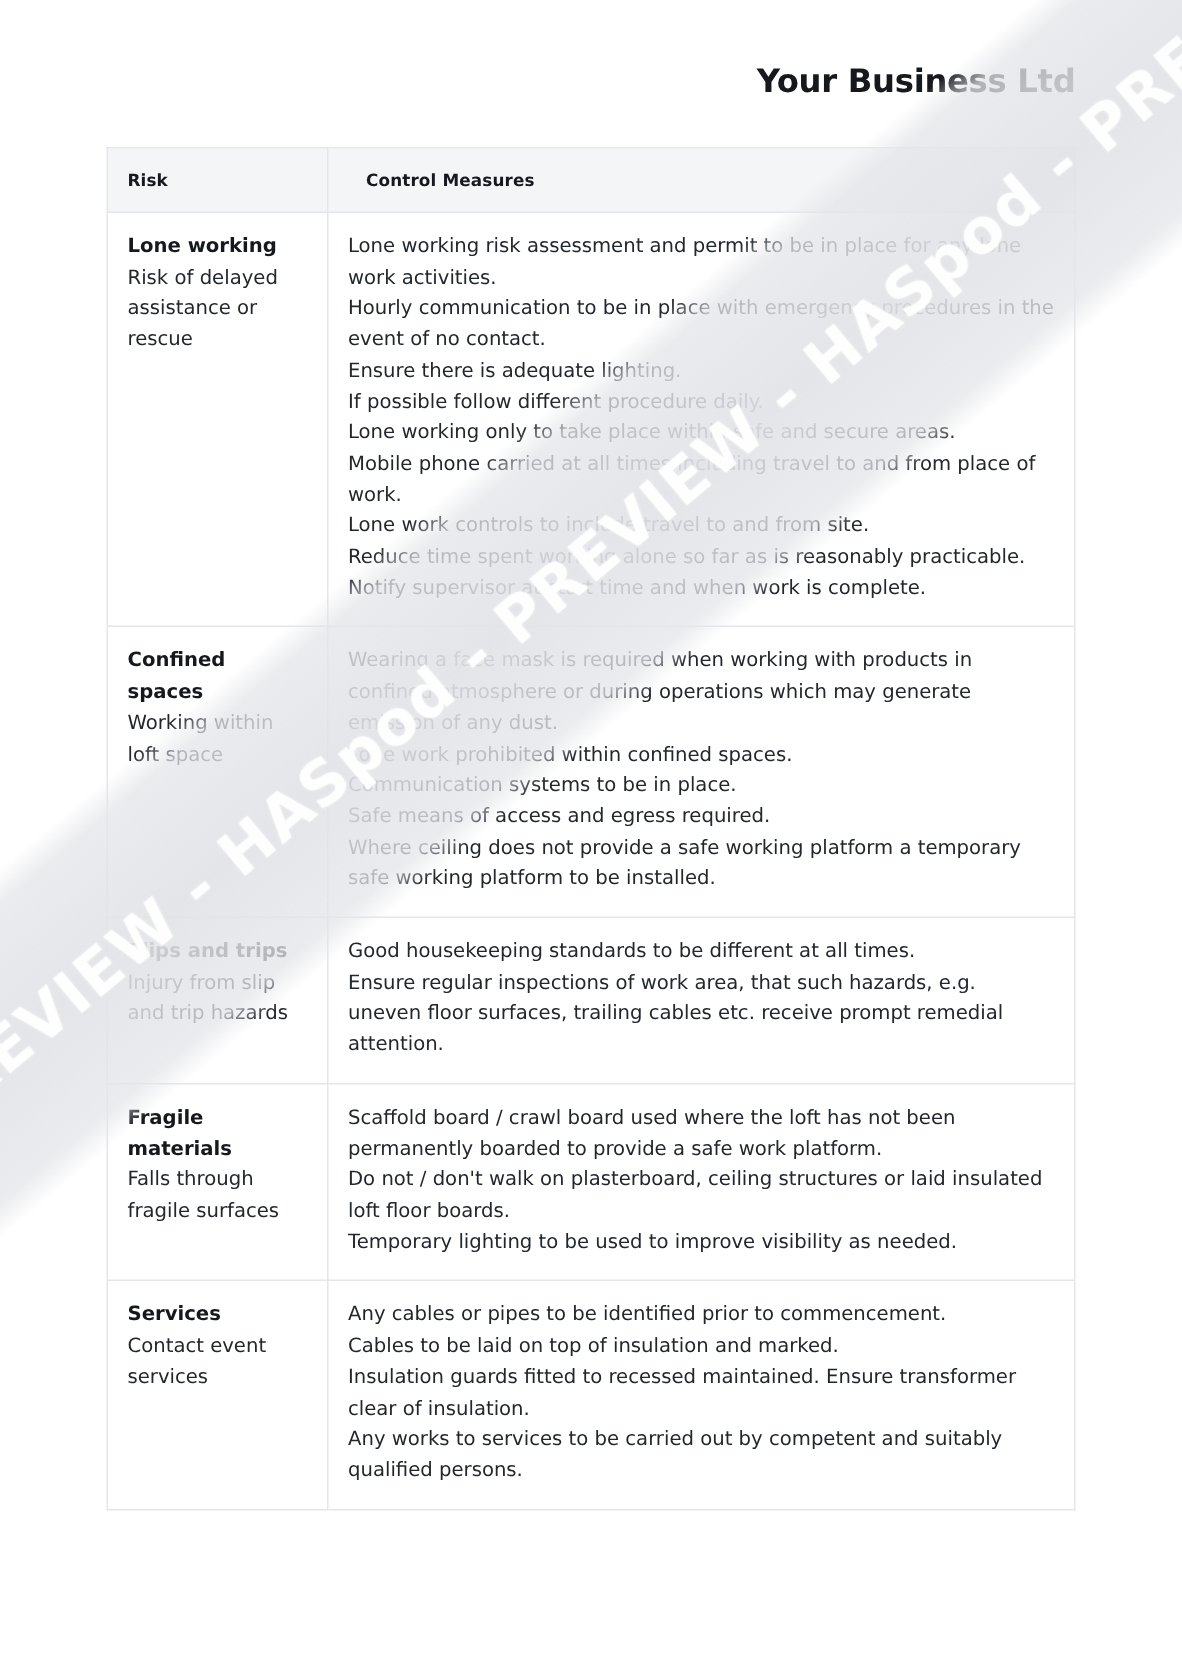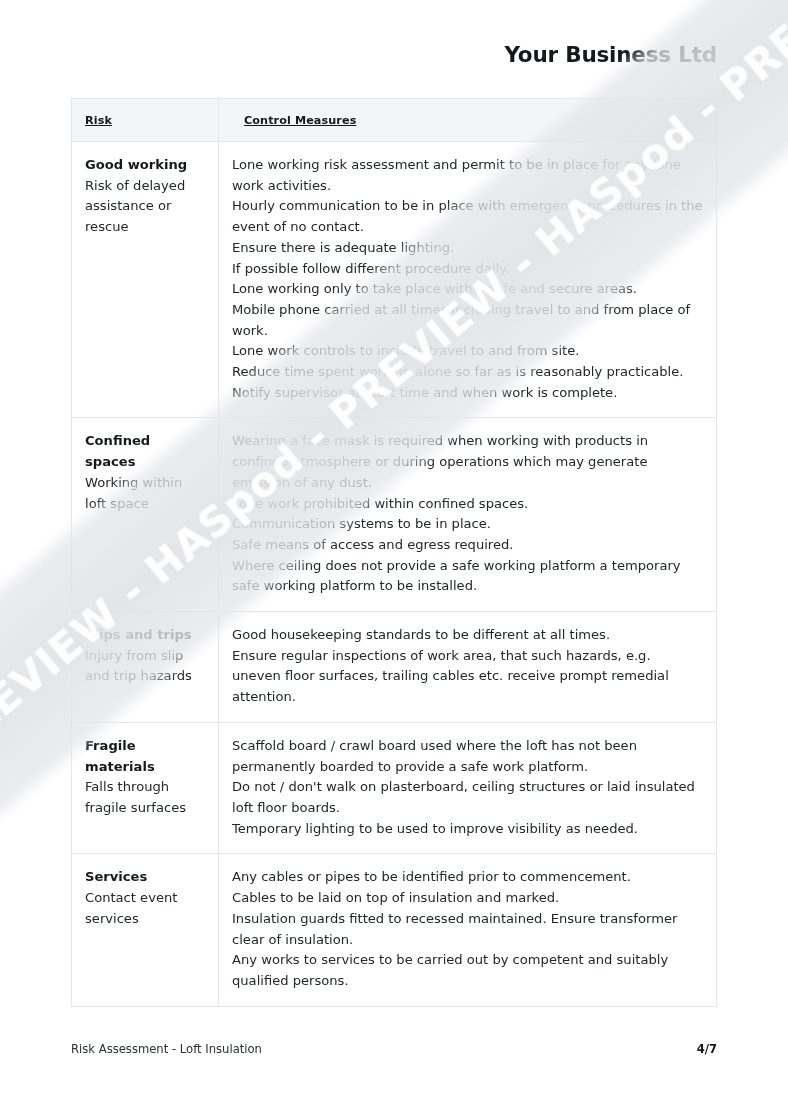--- a/index.html
+++ b/index.html
@@ -55,21 +55,20 @@
     border-right: 1px solid #e4e6ea;
     border-bottom: 1px solid #e4e6ea;
     text-align: left;
     vertical-align: middle;
     font-size: 11.2px;
     font-weight: 700;
     color: #15191e;
     padding: 14px 12px 14px 13px;
     height: 14px;
     letter-spacing: 0.1px;
-    text-decoration: underline;
   }
   .risk-table thead th:last-child { border-right: none; padding-left: 25px; }
 
   .risk-table tbody td {
     border-right: 1px solid #e4e6ea;
     border-bottom: 1px solid #e4e6ea;
     vertical-align: top;
     padding: 13px 13px 14px 13px;
     font-size: 13.1px;
     color: #22272e;
@@ -163,21 +162,21 @@
     </colgroup>
     <thead>
       <tr>
         <th>Risk</th>
         <th>Control Measures</th>
       </tr>
     </thead>
     <tbody id="table-body">
         <tr>
           <td>
-            <span class="risk-title">Good working</span>
+            <span class="risk-title">Lone working</span>
             <span class="risk-sub">Risk of delayed assistance or rescue</span>
           </td>
           <td>
             <span class="ctrl-line">Lone working risk assessment and permit to be in place for any lone work activities.</span>
             <span class="ctrl-line">Hourly communication to be in place with emergency procedures in the event of no contact.</span>
             <span class="ctrl-line">Ensure there is adequate lighting.</span>
             <span class="ctrl-line">If possible follow different procedure daily.</span>
             <span class="ctrl-line">Lone working only to take place within safe and secure areas.</span>
             <span class="ctrl-line">Mobile phone carried at all times including travel to and from place of work.</span>
             <span class="ctrl-line">Lone work controls to include travel to and from site.</span>
@@ -227,24 +226,20 @@
           <td>
             <span class="ctrl-line">Any cables or pipes to be identified prior to commencement.</span>
             <span class="ctrl-line">Cables to be laid on top of insulation and marked.</span>
             <span class="ctrl-line">Insulation guards fitted to recessed maintained. Ensure transformer clear of insulation.</span>
             <span class="ctrl-line">Any works to services to be carried out by competent and suitably qualified persons.</span>
           </td>
         </tr>
       </tbody>
   </table>
 
-  <div class="doc-footer">
-    <div class="footer-title">Risk Assessment - Loft Insulation</div>
-    <div class="footer-page">4/7</div>
-  </div>
 
   <div class="watermark-layer">
     <div class="wm-band">
       <span class="wm-text">HASpod - PREVIEW - HASpod - PREVIEW - HASpod - PREVIEW - HASpod</span>
     </div>
   </div>
 
 </div>
 
 </body></html>

